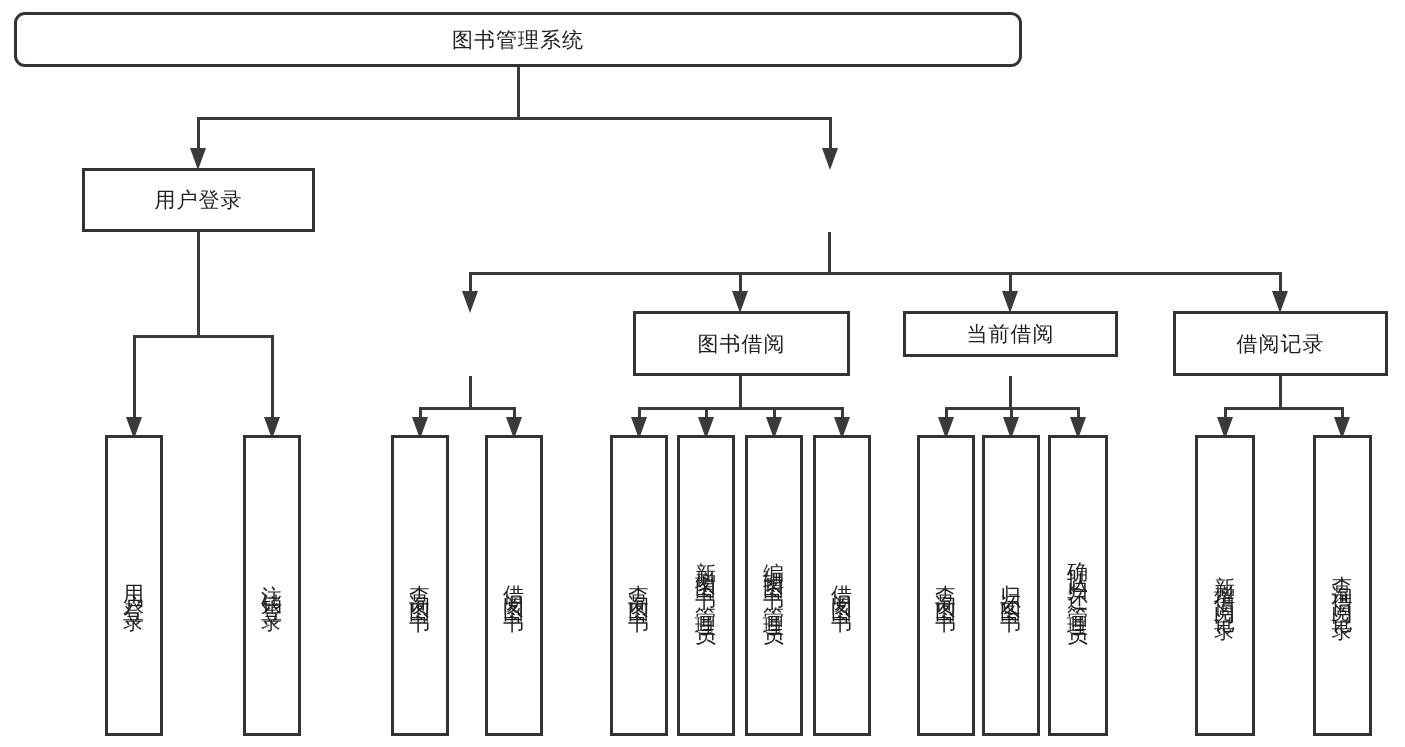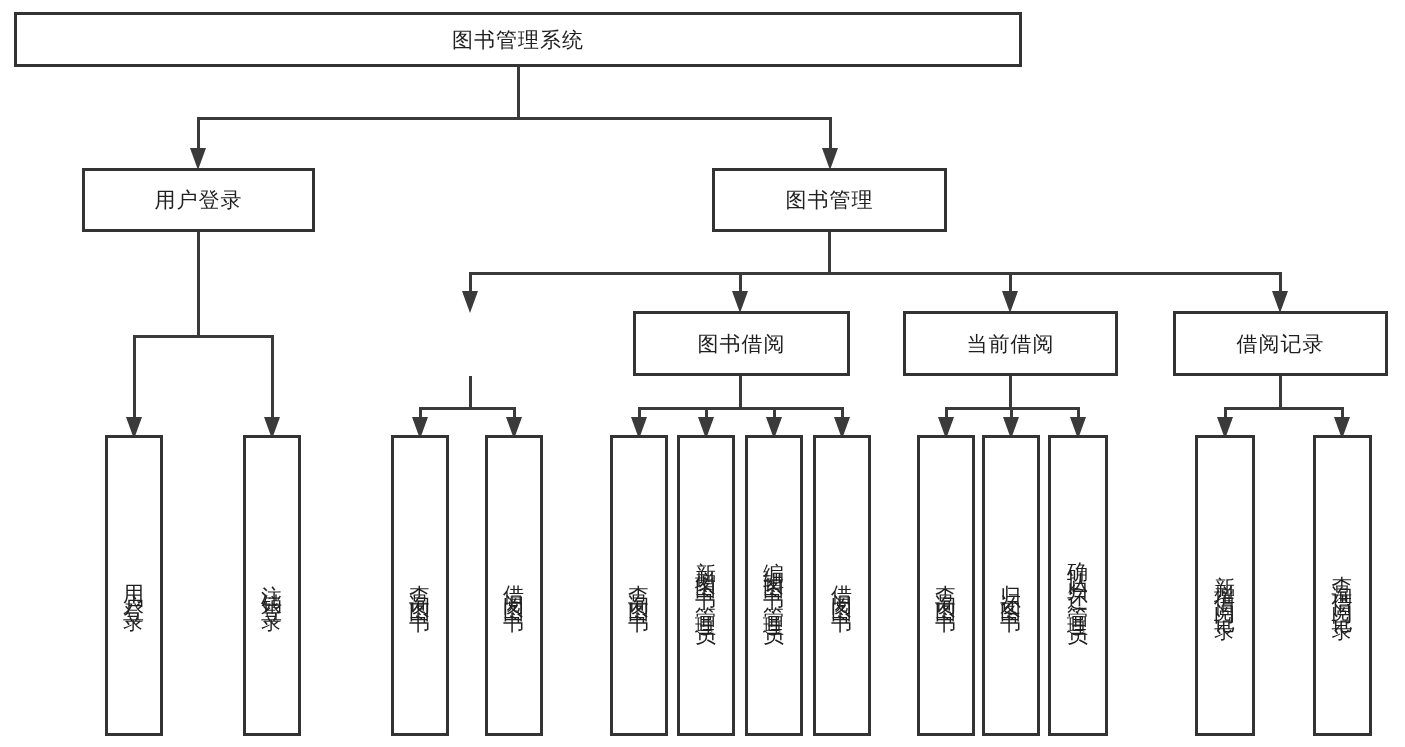--- a/index.html
+++ b/index.html
@@ -55,36 +55,33 @@
     color: var(--watermark);
     letter-spacing: 0.5px;
     white-space: nowrap;
   }
 </style>
 </head>
 <body>
 
 <div id="canvas">
 
-  <div class="box hlabel" style="left:14px; top:12px; width:1008px; height:55px;">
+  <div class="box hlabel" style="left:14px; top:12px; width:1008px; height:55px;border-radius:11px;">
     <span>图书管理系统</span>
   </div>
 
   <div class="vl" style="left:517px; top:67px; height:50px;"></div>
   <div class="hl" style="left:197px; top:117px; width:634px;"></div>
   <div class="vl" style="left:197px; top:117px; height:33px;"></div>
   <div class="vl" style="left:829px; top:117px; height:33px;"></div>
   <div class="ah" style="left:190px; top:148px;"></div>
   <div class="ah" style="left:822px; top:148px;"></div>
 
   <div class="box hlabel" style="left:82px; top:168px; width:233px; height:64px;">
     <span>用户登录</span>
-  </div>
-  <div class="box hlabel" style="left:712px; top:168px; width:235px; height:64px;">
-    <span>图书管理</span>
   </div>
 
   <div class="vl" style="left:197px; top:232px; height:103px;"></div>
   <div class="hl" style="left:132.5px; top:335px; width:141px;"></div>
   <div class="vl" style="left:132.5px; top:335px; height:85px;"></div>
   <div class="vl" style="left:270.5px; top:335px; height:85px;"></div>
   <div class="ah" style="left:125.5px; top:417px;"></div>
   <div class="ah" style="left:263.5px; top:417px;"></div>
 
   <div class="vl" style="left:828px; top:232px; height:40px;"></div>
@@ -94,21 +91,21 @@
   <div class="vl" style="left:1009px; top:272px; height:22px;"></div>
   <div class="vl" style="left:1279px; top:272px; height:22px;"></div>
   <div class="ah" style="left:462px; top:291px;"></div>
   <div class="ah" style="left:732px; top:291px;"></div>
   <div class="ah" style="left:1002px; top:291px;"></div>
   <div class="ah" style="left:1272px; top:291px;"></div>
 
   <div class="box hlabel" style="left:633px; top:311px; width:217px; height:65px;">
     <span>图书借阅</span>
   </div>
-  <div class="box hlabel" style="left:903px; top:311px; width:215px; height:65px;">
+  <div class="box hlabel" style="left:903px; top:311px; width:215px; height:46px;">
     <span>当前借阅</span>
   </div>
   <div class="box hlabel" style="left:1173px; top:311px; width:215px; height:65px;">
     <span>借阅记录</span>
   </div>
 
   <div class="vl" style="left:469px; top:376px; height:31px;"></div>
   <div class="vl" style="left:739px; top:376px; height:31px;"></div>
   <div class="vl" style="left:1009px; top:376px; height:31px;"></div>
   <div class="vl" style="left:1279px; top:376px; height:31px;"></div>

